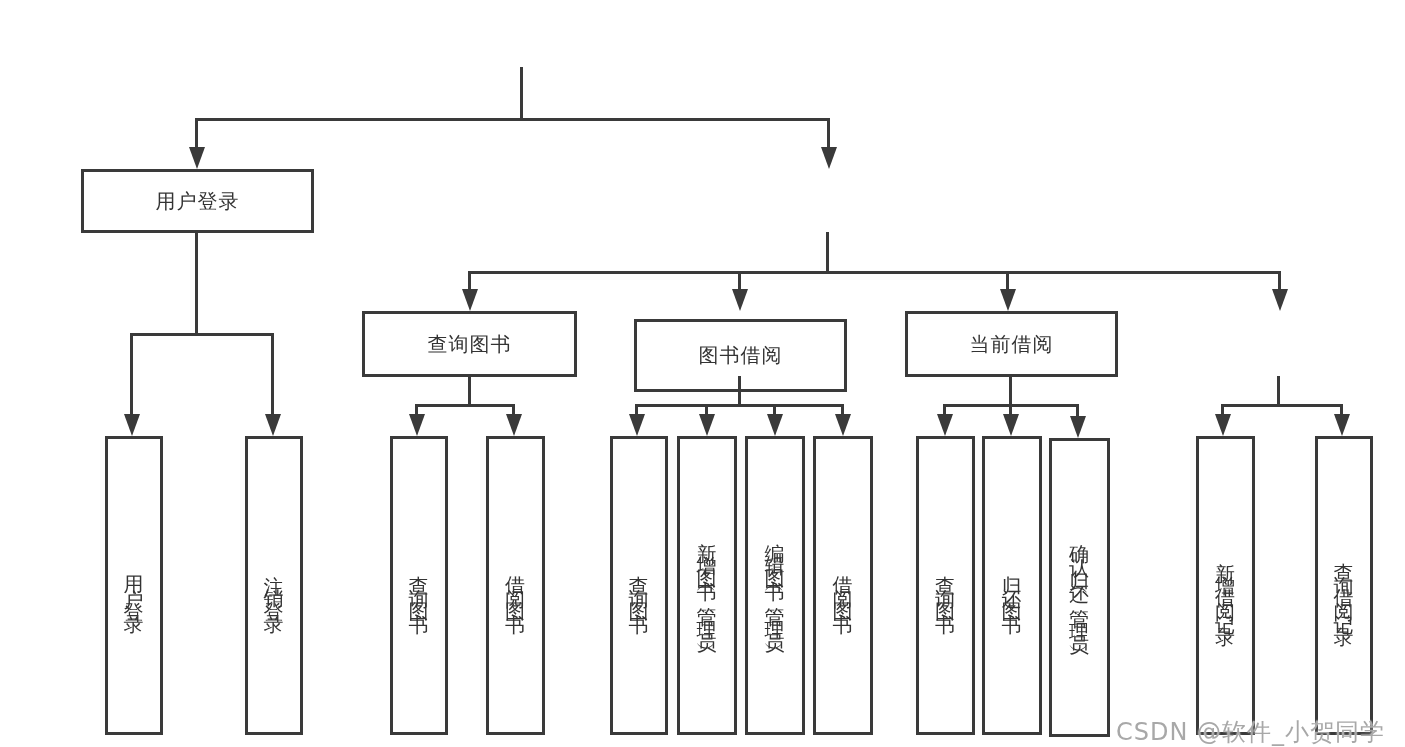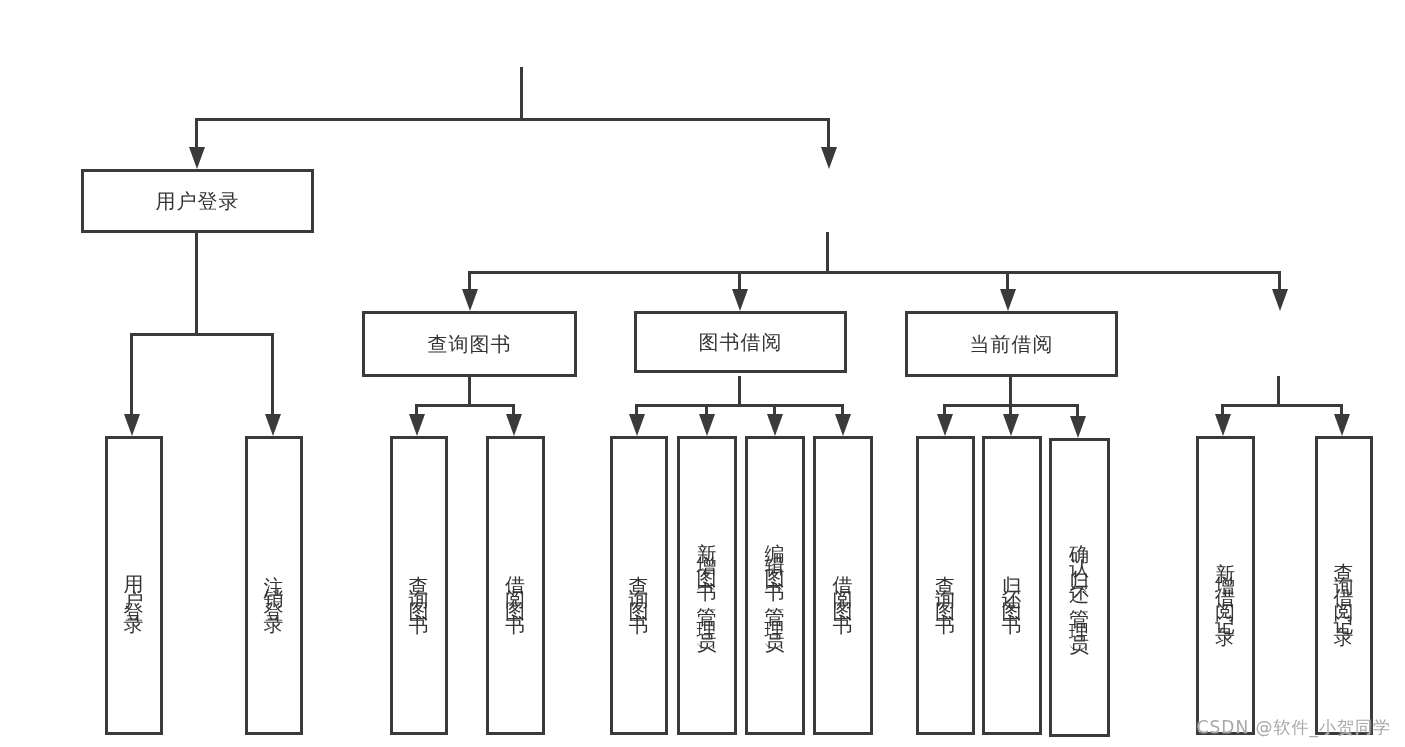--- a/index.html
+++ b/index.html
@@ -22,38 +22,38 @@
     letter-spacing:13px;line-height:1;max-height:288px;
   }
   .vl{position:absolute;width:3px;background:#3a3a3a;}
   .hl{position:absolute;height:3px;background:#3a3a3a;}
   .arr{
     position:absolute;width:0;height:0;
     border-left:8px solid transparent;border-right:8px solid transparent;
     border-top:22px solid #3a3a3a;
   }
   .watermark{
-    position:absolute;top:716px;right:14px;font-size:17px;color:#a8a8a8;
+    position:absolute;top:716px;right:20px;font-size:24px;color:#a8a8a8;
     letter-spacing:1px;white-space:nowrap;text-shadow:0 0 2px #fff;
   }
 </style>
 </head>
 <body>
 
 <div id="canvas">
 
 
   <div class="hbox" style="left:81px;top:169px;width:233px;height:64px">
     <span>用户登录</span>
   </div>
 
   <div class="hbox" style="left:362px;top:311px;width:215px;height:66px">
     <span>查询图书</span>
   </div>
-  <div class="hbox" style="left:634px;top:311px;width:213px;height:62px">
+  <div class="hbox" style="left:634px;top:319px;width:213px;height:73px">
     <span>图书借阅</span>
   </div>
   <div class="hbox" style="left:905px;top:311px;width:213px;height:66px">
     <span>当前借阅</span>
   </div>
 
   <div class="vbox" style="left:105px;top:436px;width:58px;height:299px">
     <span class="vtxt">用户登录</span>
   </div>
   <div class="vbox" style="left:245px;top:436px;width:58px;height:299px">

